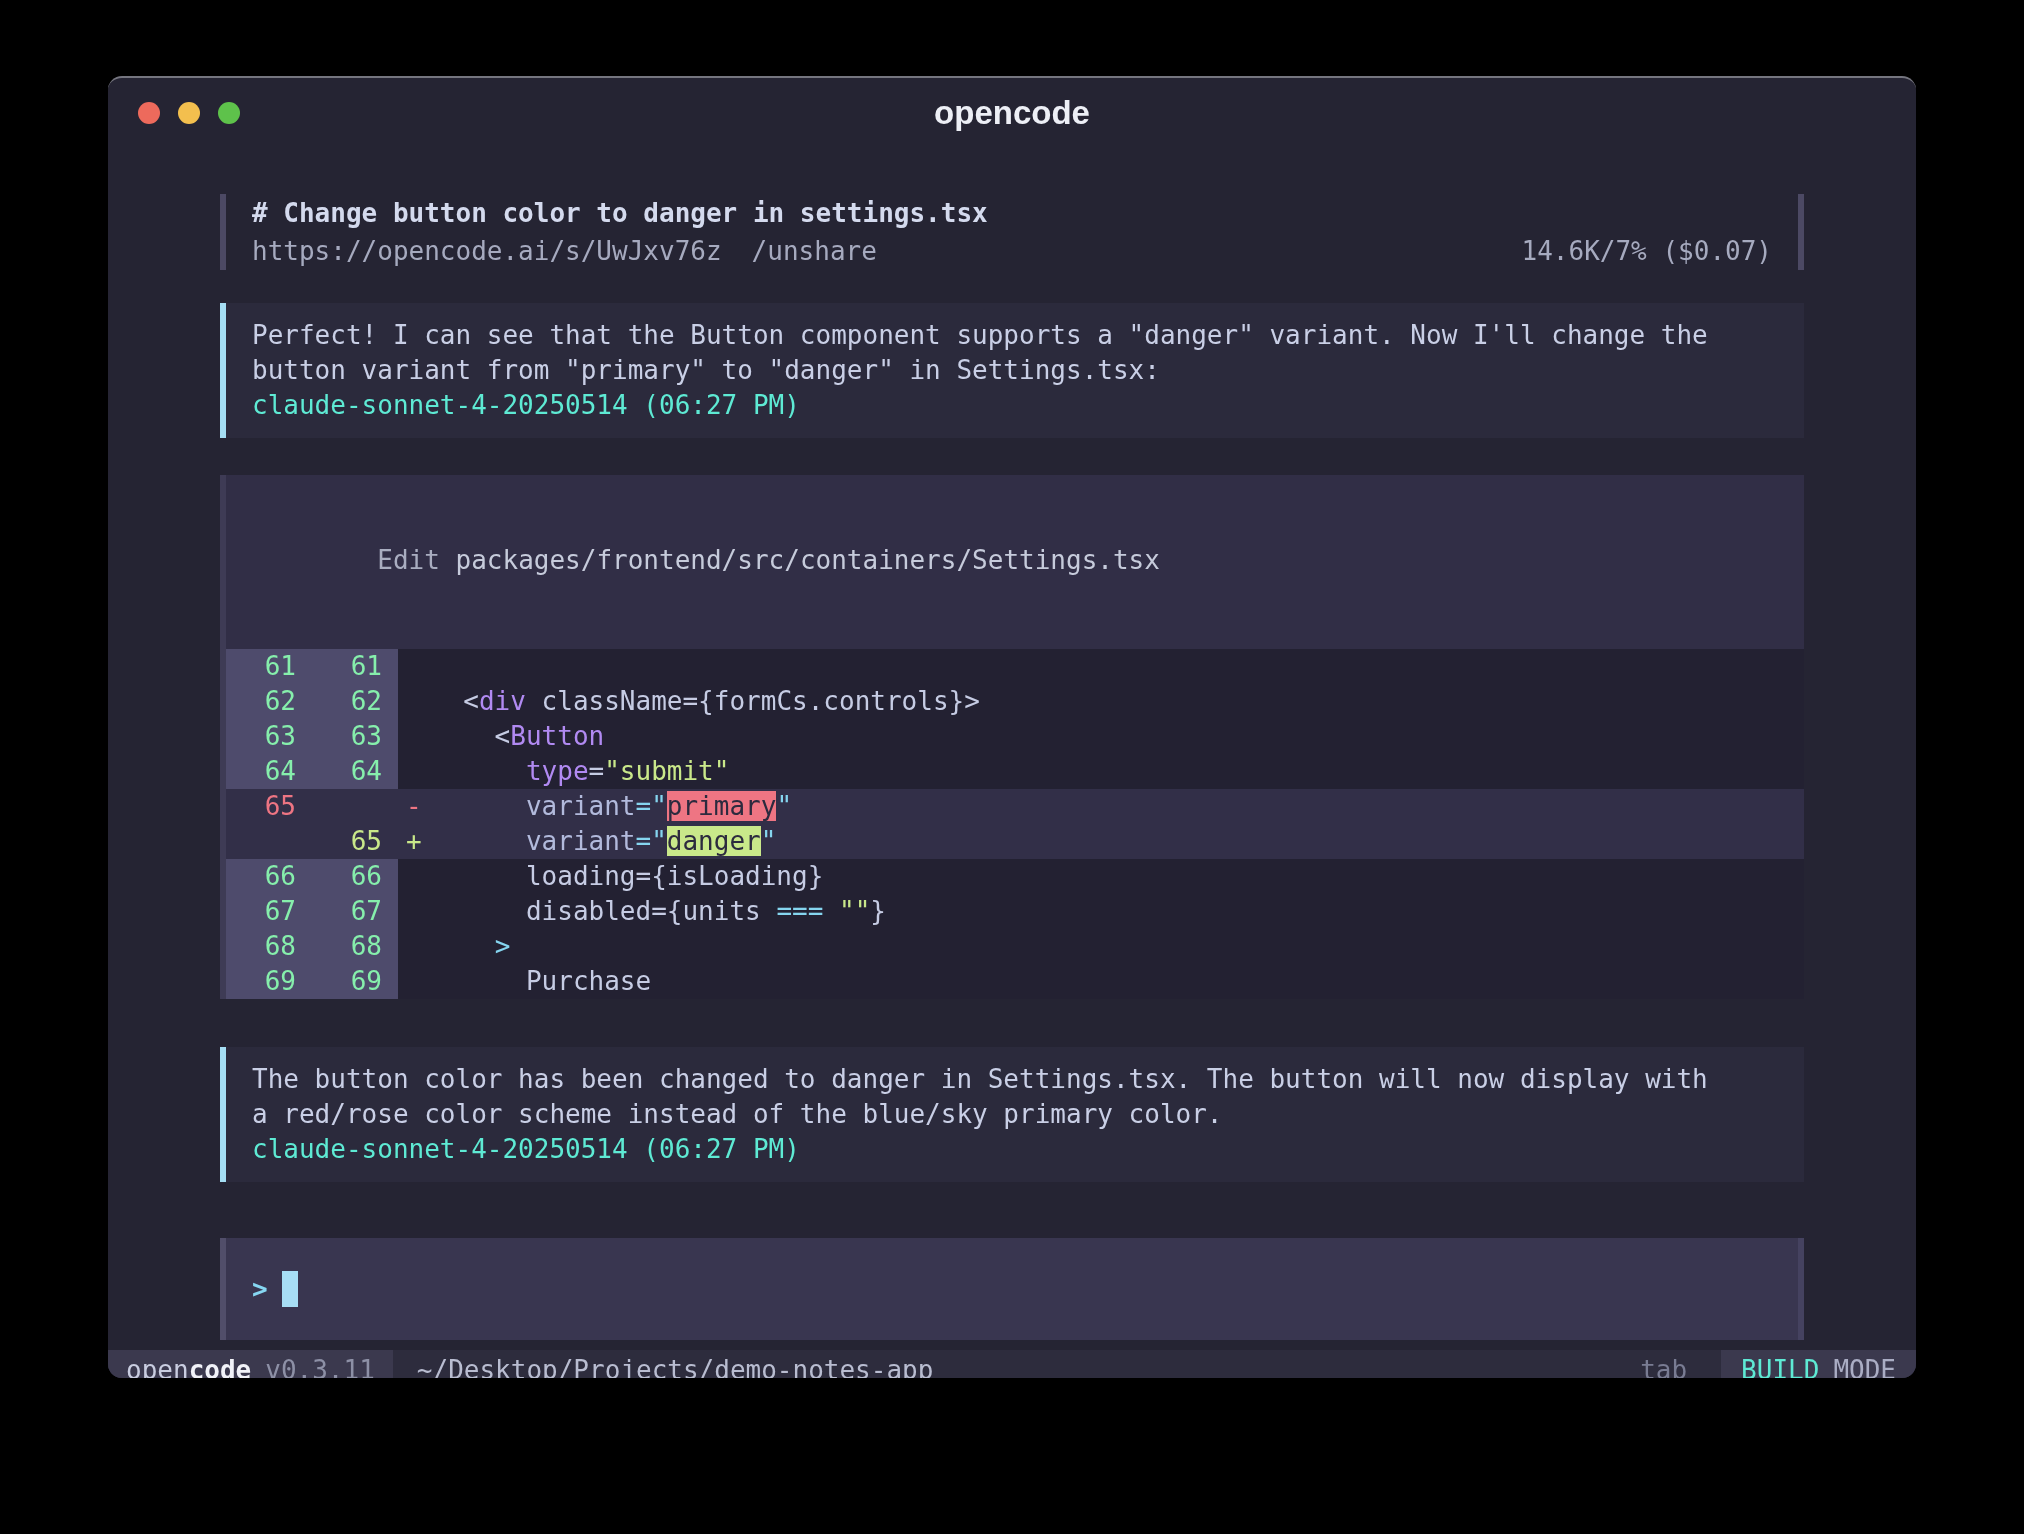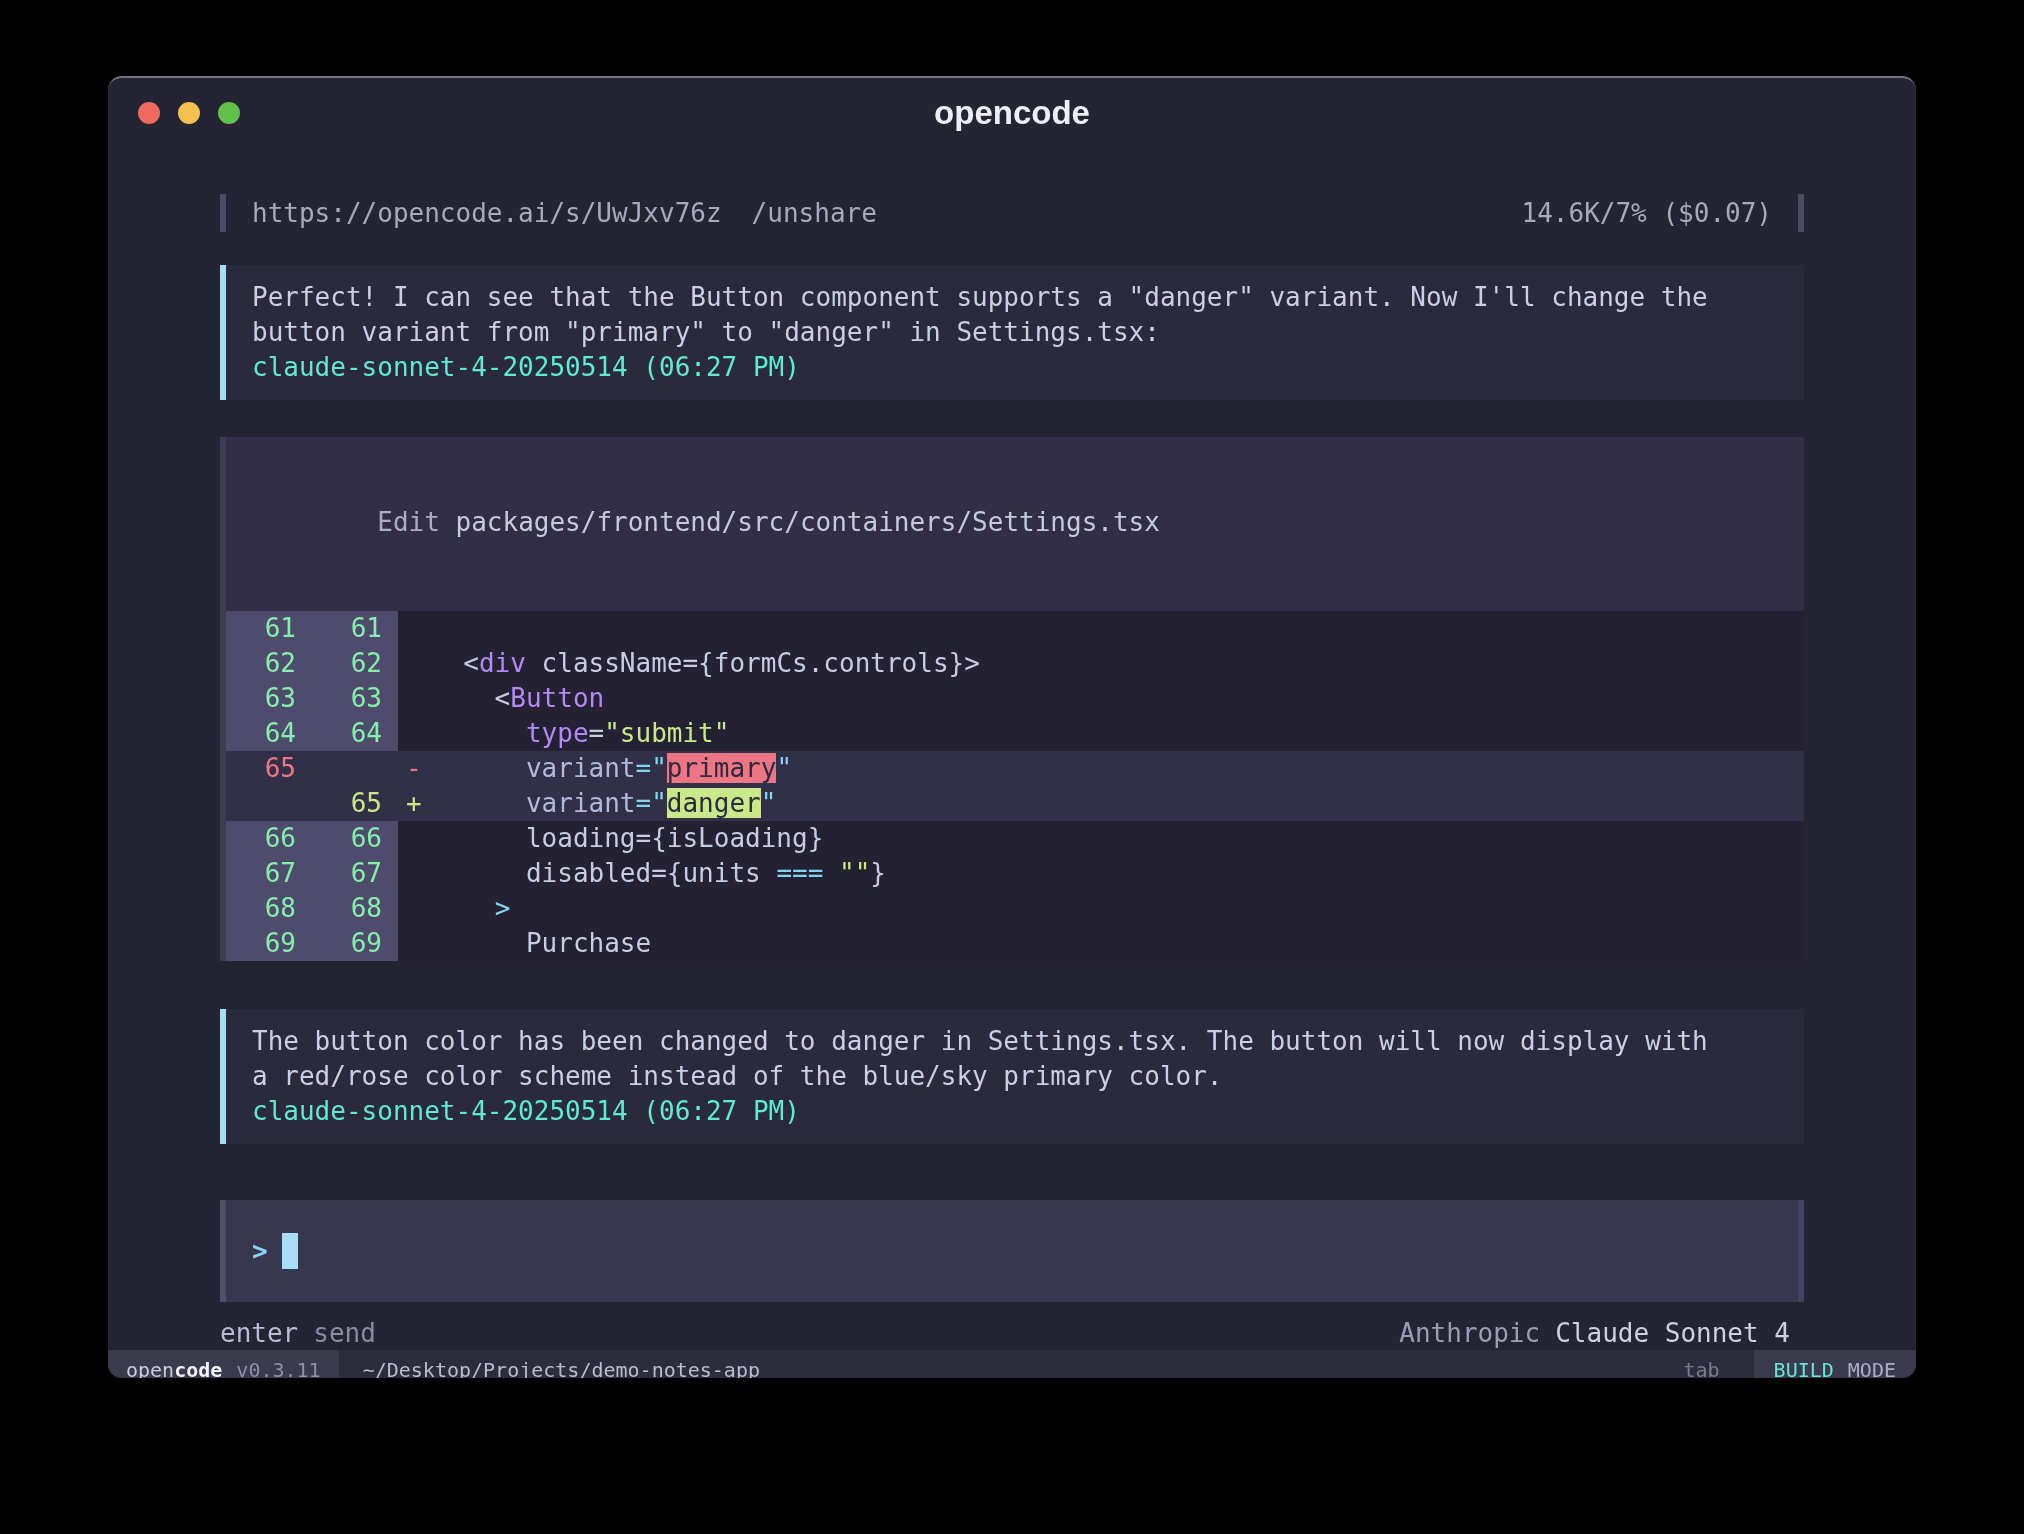--- a/index.html
+++ b/index.html
@@ -56,21 +56,21 @@
   .cursor{width:16px;height:36px;background:#a7def5;margin-left:14px;}
 
   
   .hints{margin-top:14px;display:flex;justify-content:space-between;line-height:35px;padding-right:14px;}
   .hint-key{color:#b8bcd4}
   .hint-action{color:#888ca2;margin-left:15px}
   .provider{color:#9a9eb3}
   .model{color:#ccd1e6;margin-left:15px}
 
   
-  .statusbar{position:absolute;left:0;right:0;bottom:0;height:28px;background:#2d2c3d;display:flex;align-items:stretch;font-size:20px;}
+  .statusbar{position:absolute;left:0;right:0;bottom:0;height:28px;background:#2d2c3d;display:flex;align-items:stretch;font-size:26px;}
   .sb-app{background:#3b394e;padding:0 18px;line-height:40px;white-space:nowrap;}
   .sb-open{color:#c9cde0}
   .sb-code{font-weight:bold;color:#f1f2f8}
   .sb-ver{color:#8d90a6;margin-left:14px}
   .sb-path{line-height:40px;margin-left:24px;color:#b9bdd1;white-space:nowrap;}
   .sb-spacer{flex:1}
   .sb-tab{line-height:40px;color:#797c93;margin-right:34px;}
   .sb-mode{background:#3b394e;padding:0 20px;line-height:40px;white-space:nowrap;}
   .sb-build{font-weight:normal;color:#5eead4}
   .sb-modeword{color:#aaadc4;margin-left:14px}
@@ -85,20 +85,21 @@
       <div class="light red"></div>
       <div class="light yellow"></div>
       <div class="light green"></div>
     </div>
     <div class="wtitle">opencode</div>
   </div>
 
   <div class="content">
 
     <div class="session">
+      <div class="session-row1"># Change button color to danger in settings.tsx</div>
       <div class="session-row2">
         <span class="session-url">
           <span>https://opencode.ai/s/UwJxv76z</span><span class="share">/unshare</span>
         </span>
         <span>14.6K/7% ($0.07)</span>
       </div>
     </div>
 
     <div class="msg msg1">
       <div class="msg-text">Perfect! I can see that the Button component supports a "danger" variant. Now I'll change the

